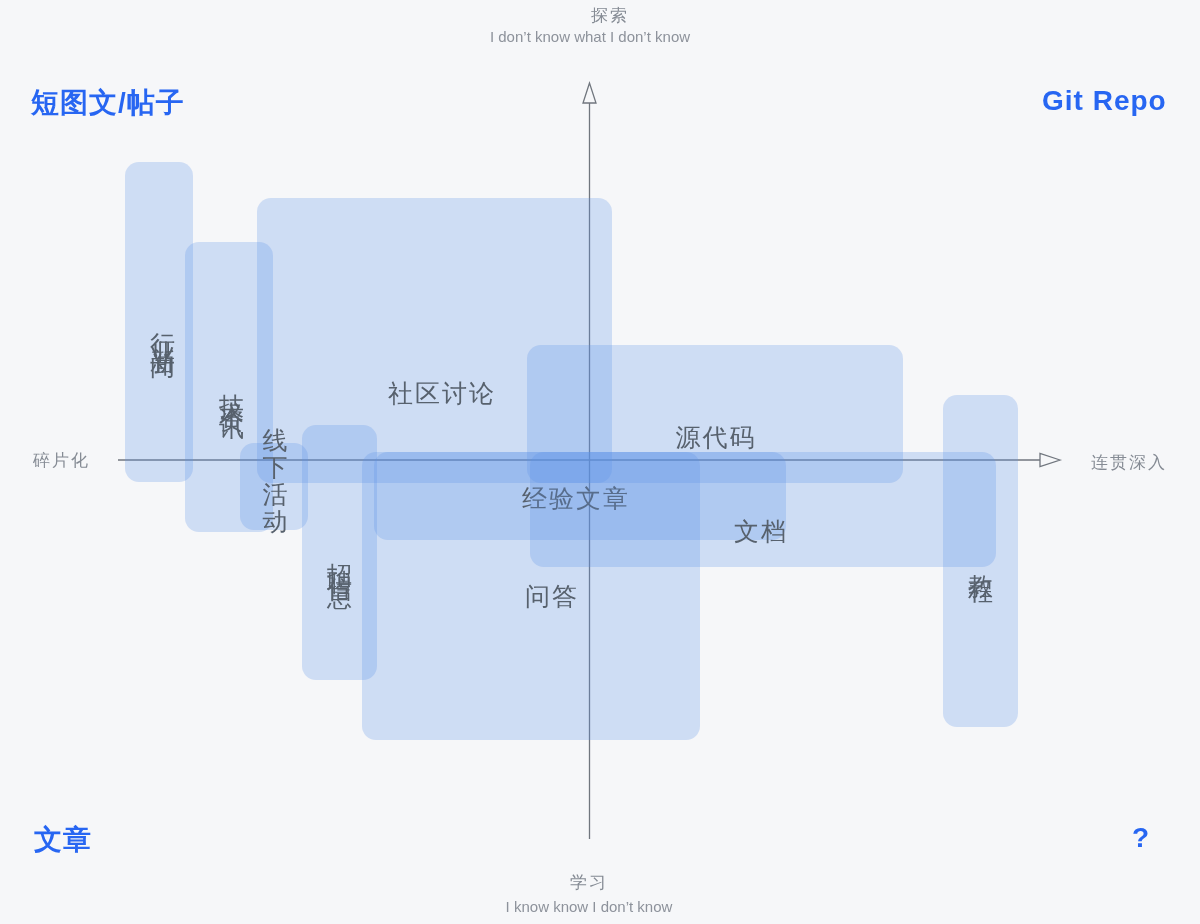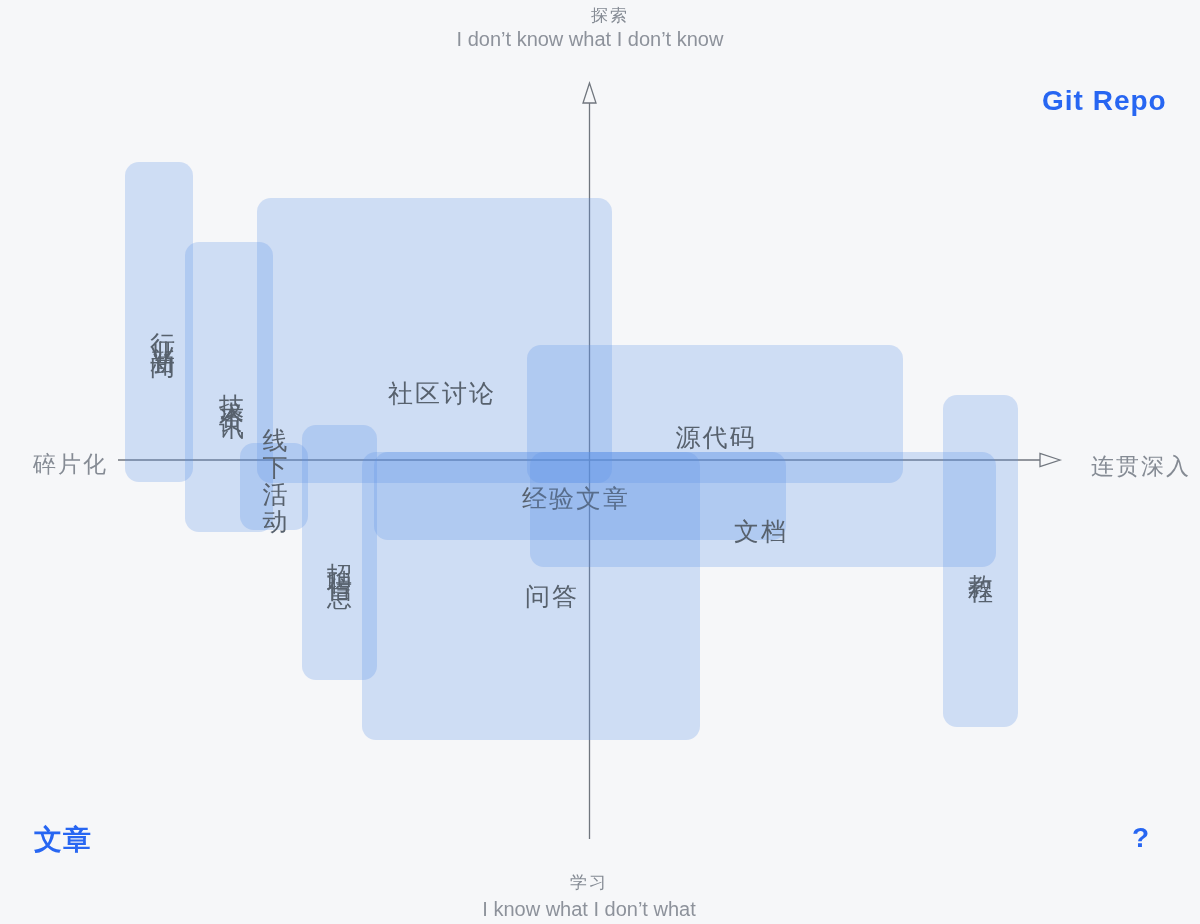--- a/index.html
+++ b/index.html
@@ -31,25 +31,25 @@
     white-space:normal;
     width:50px;
     line-height:27px;
     text-align:center;
   }
   .axis-label-zh{
     position:absolute;color:#858b94;font-size:17px;letter-spacing:2px;white-space:nowrap;
     transform:translate(-50%,0);
   }
   .axis-label-en{
-    position:absolute;color:#8d929b;font-size:20px;white-space:nowrap;
+    position:absolute;color:#8d929b;font-size:15px;white-space:nowrap;
     transform:translate(-50%,0);
   }
   .side-label{
-    position:absolute;color:#858b94;font-size:23px;letter-spacing:2px;white-space:nowrap;
+    position:absolute;color:#858b94;font-size:17px;letter-spacing:2px;white-space:nowrap;
   }
   .corner{
     position:absolute;color:#2766f2;font-size:28px;font-weight:600;letter-spacing:1px;white-space:nowrap;
   }
   svg#axes{position:absolute;left:0;top:0;}
 </style>
 </head>
 <body>
 
 <div id="stage">
@@ -80,21 +80,22 @@
       <div class="box-label" style="left: 761px; top: 512px; color: rgb(87, 97, 109); margin-top: 20px;">文档</div>
       <div class="box" style="left: 527px; top: 345px; width: 376px; height: 138px; background: rgba(92, 148, 232, 0.26);"></div>
       <div class="box-label" style="left: 716px; top: 417px; color: rgb(87, 97, 109); margin-top: 21px;">源代码</div>
       <div class="box" style="left: 943px; top: 395px; width: 75px; height: 332px; background: rgba(92, 148, 232, 0.26);"></div>
       <div class="box-label vertical" style="left: 980px; top: 562px; color: rgb(87, 97, 109);">教程</div>
     </div>
 
   <div class="axis-label-zh" style="left:610px;top:4px;">探索</div>
   <div class="axis-label-en" style="left:590px;top:28px;">I don’t know what I don’t know</div>
   <div class="axis-label-zh" style="left:589px;top:871px;">学习</div>
-  <div class="axis-label-en" style="left:589px;top:898px;">I know what I don’t what</div>
+  <div class="axis-label-en" style="left:589px;top:898px;">I know know I don’t know</div>
   <div class="side-label" style="left:33px;top:449px;">碎片化</div>
   <div class="side-label" style="left:1091px;top:451px;">连贯深入</div>
 
+  <div class="corner" style="left:31px;top:84px;">短图文/帖子</div>
   <div class="corner" style="left:1042px;top:85px;">Git Repo</div>
   <div class="corner" style="left:34px;top:821px;">文章</div>
   <div class="corner" style="left:1132px;top:822px;">?</div>
 
 </div>
 
 </body></html>

